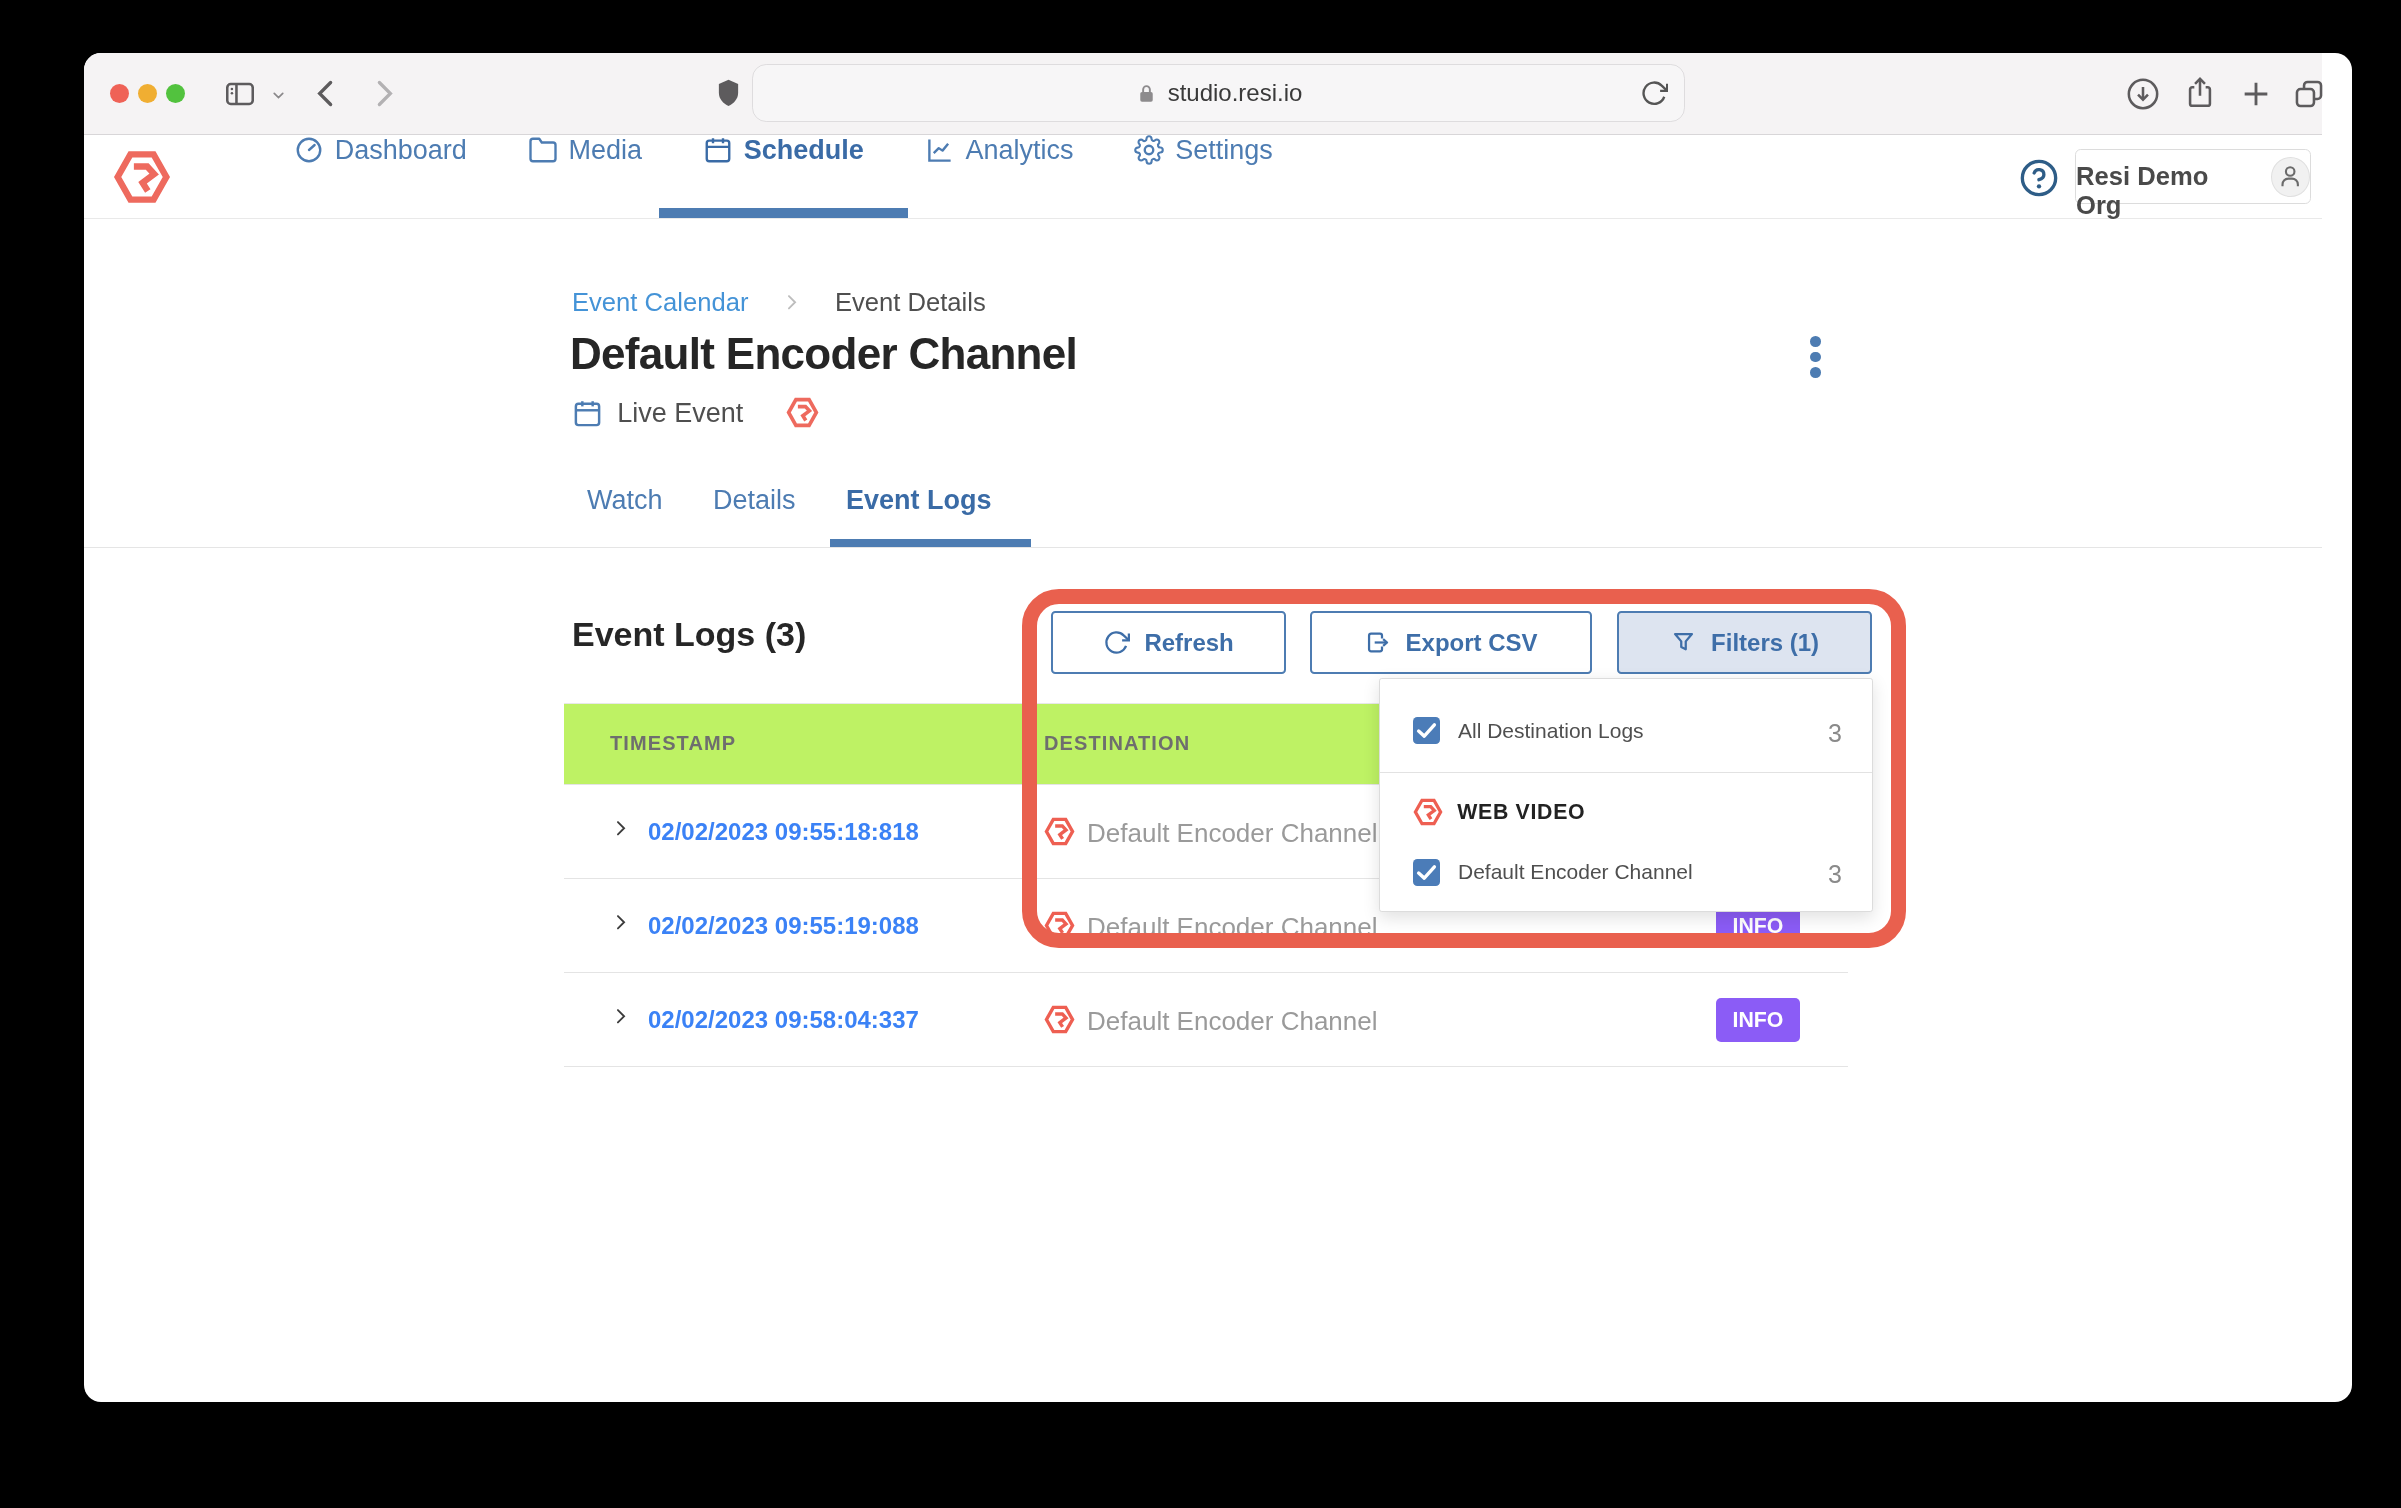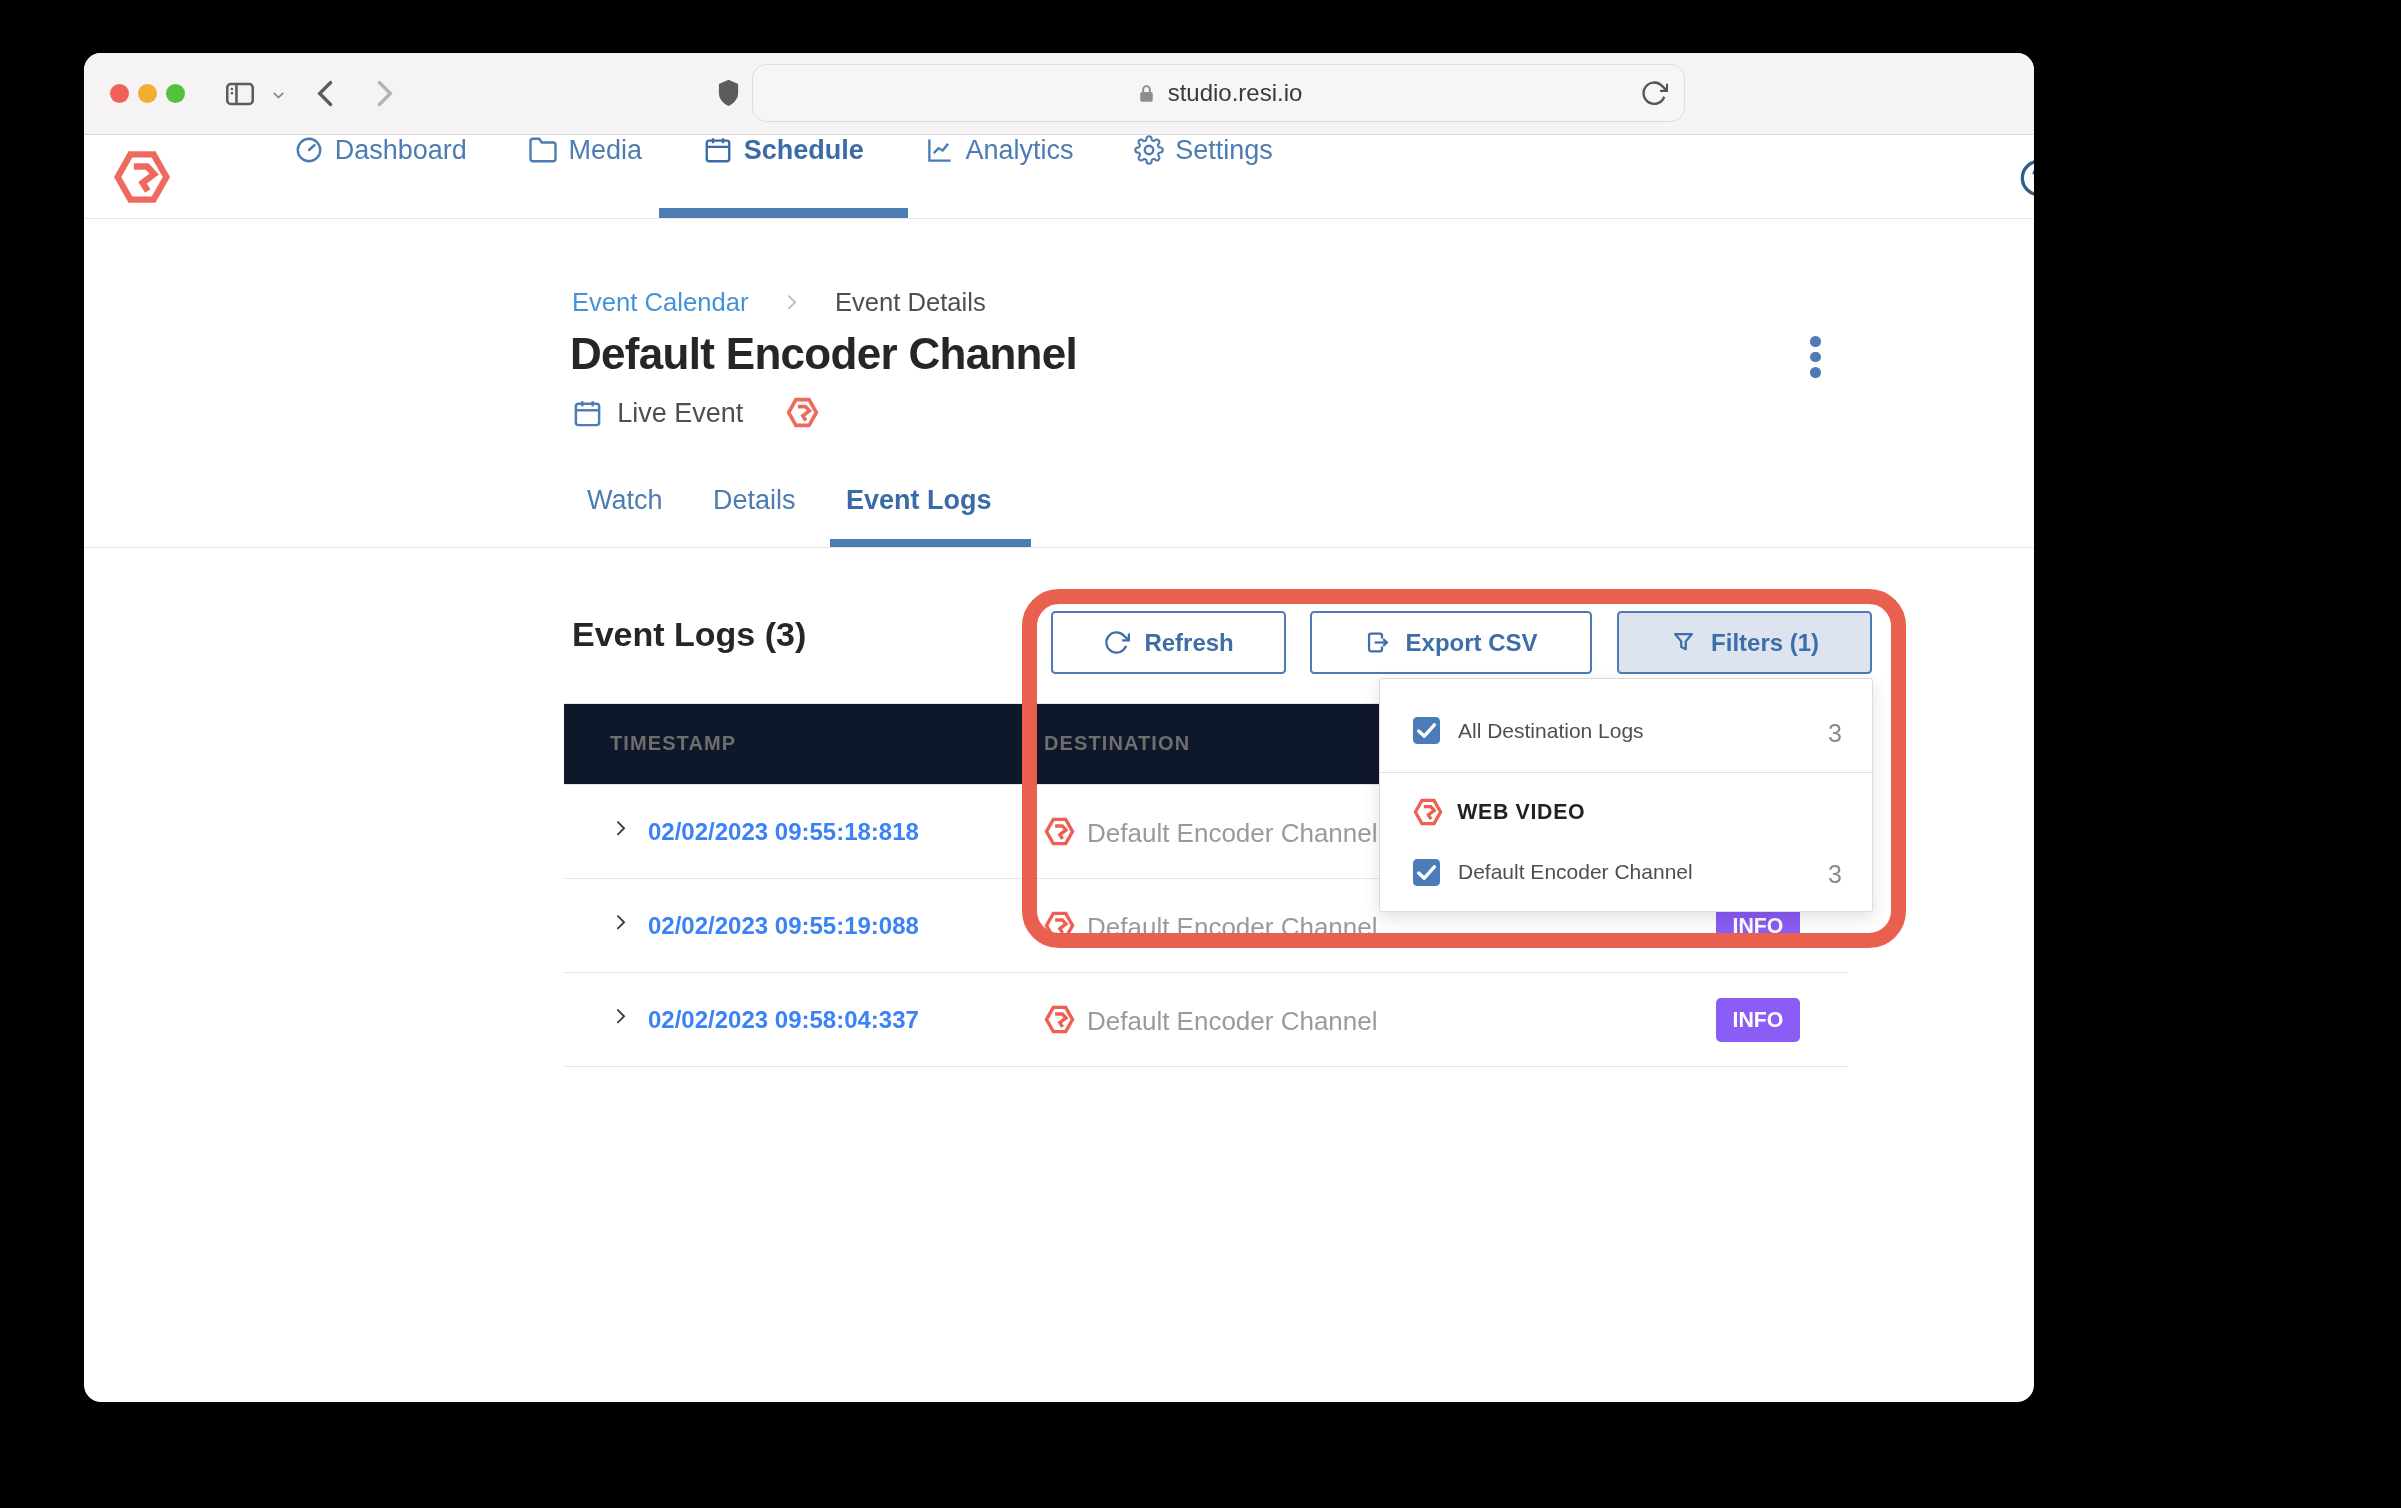--- a/index.html
+++ b/index.html
@@ -1,18 +1,18 @@
 <!DOCTYPE html>
 <html style="font-size:11.4px"><head>
 <meta charset="utf-8">
 <style>
   * { margin:0; padding:0; box-sizing:border-box; }
   html,body { width:2401px; height:1509px; background:#000; font-family:"Liberation Sans", sans-serif; }
   .stage { position:relative; width:2401px; height:1509px; background:#000; overflow:hidden; }
-  .window { position:absolute; left:84px; top:53px; width:1950px; height:1349px;
+  .window { position:absolute; left:84px; top:53px; width:2268px; height:1349px;
             background:#fff; border-radius:17px; overflow:hidden; }
 
   
   .toolbar { position:absolute; left:0; top:0; width:2238px; height:82px;
              background:#f5f3f4; border-bottom:0.7px solid #d8d6d8; }
   .traffic { position:absolute; top:31px; width:19px; height:19px; border-radius:50%; }
   .t-close { left:25.6px;  background:#ef6257; }
   .t-min   { left:54px;  background:#f0ae32; }
   .t-zoom  { left:82px; background:#52c23e; }
   .tb-ic { position:absolute; color:#5d5b5d; }
@@ -62,21 +62,21 @@
          display:flex; align-items:center; justify-content:center; gap:14.2px; color:#3e6ea8;
          font-size:24px; font-weight:bold; font-family:"Liberation Sans",sans-serif; cursor:pointer; }
   .btn .bico { width:27px; height:27px; }
   .btn-refresh { left:967px; width:235px; }
   .btn-export  { left:1226px; width:282px; }
   .btn-filters { left:1533px; width:255px; background:#dde4f0; }
 
   
   .logtable { position:absolute; left:480px; top:650px; width:1284px; height:363px; z-index:1;
               border-top:0.7px solid #e8e8e8; }
-  .thead { position:relative; height:81px; background:#0f172a; border-bottom:0.7px solid #e4e4e4; }
+  .thead { position:relative; height:81px; background:#bef264; border-bottom:0.7px solid #e4e4e4; }
   .th { position:absolute; top:28.4px; font-size:20px; font-weight:bold; color:#6e6e6e; letter-spacing:1.1px; }
   .th-ts { left:46px; } .th-dest { left:480px; }
   .trow { position:relative; height:94px; border-bottom:0.7px solid #e4e4e4; background:#fff; }
   .row-chev { position:absolute; left:47px; top:34px; width:18.5px; height:18.5px; color:#3c3c3c; }
   .row-ts { position:absolute; left:84px; top:33px; font-size:24px; font-weight:bold; color:#3b82f6; white-space:nowrap; }
   .row-dico { position:absolute; left:480px; top:31px; width:31px; height:31px; color:#ee5f52; }
   .row-dest { position:absolute; left:523px; top:33px; font-size:26px; color:#9a9a9a; white-space:nowrap; }
   .badge { position:absolute; left:1152px; top:25px; width:84px; height:44px; background:#8b5cf6; border-radius:5px;
            color:#fff; font-size:21.3px; font-weight:bold; display:flex; align-items:center; justify-content:center; }
 

